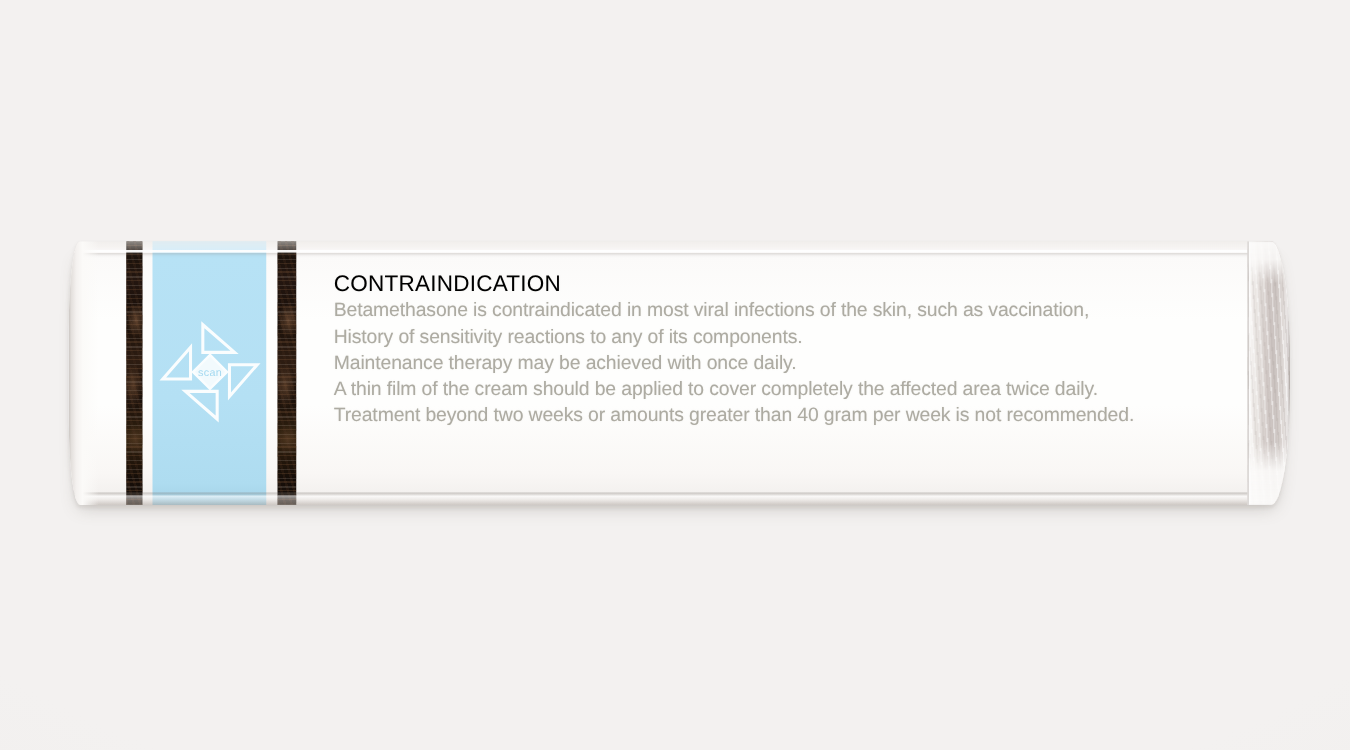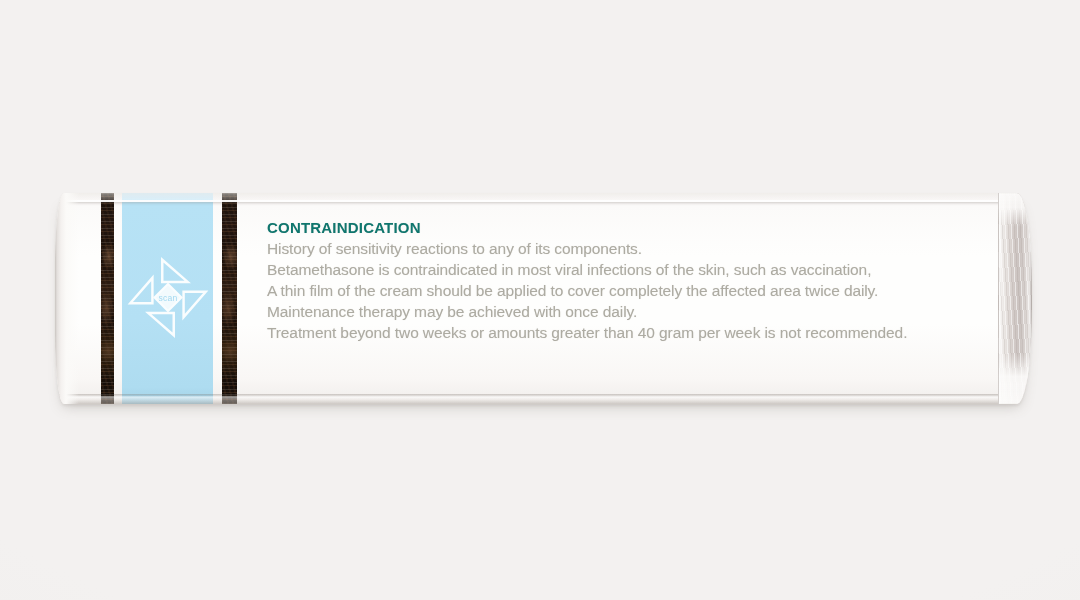--- a/index.html
+++ b/index.html
@@ -39,21 +39,21 @@
   .bar-left{left:46px;width:13px;}
   .bar-right{left:167px;width:15px;}
   .logo{position:absolute;left:72px;top:61px;width:82px;height:87px;z-index:3;}
   .logo text{font-family:"Liberation Sans",sans-serif;font-size:10.5px;letter-spacing:0.3px;}
   .text-block{
     position:absolute;left:212px;top:24px;z-index:4;
     font-size:15.5px;line-height:21px;letter-spacing:-0.1px;
     color:#adaba2;text-shadow:0 0 1px rgba(174,172,162,0.35);
     white-space:nowrap;
   }
-  .text-block .h{font-weight:700;color:#0f766e;font-size:15px;letter-spacing:0.2px;}
+  .text-block .h{font-weight:400;color:#000000;font-size:18px;letter-spacing:0.2px;}
   .top-edge{
     position:absolute;top:0;left:0;right:0;height:7px;z-index:5;
     background:linear-gradient(to bottom, rgba(240,237,234,0.55), rgba(252,251,250,0.25));
     border-bottom:2px solid rgba(255,255,255,0.9);
     box-shadow:0 2px 3px -1px rgba(125,117,110,0.35);
   }
   .bottom-edge{
     position:absolute;left:0;right:0;top:201px;bottom:0;z-index:5;
     background:linear-gradient(to bottom,
       rgba(125,118,111,0.38) 0px, rgba(125,118,111,0.18) 1.5px,
@@ -91,24 +91,24 @@
         <path d="M 19,-7 L 46,-7 L 19,24 Z"></path>
         <path d="M 7,19 L 7,46 L -24,19 Z"></path>
         <path d="M -19,7 L -46,7 L -19,-24 Z"></path>
       </g>
       <path d="M 0,-16.5 L 16.5,0 L 0,16.5 L -16.5,0 Z" fill="#f2fafd" stroke="#fafdfe" stroke-width="2.5"></path>
       <text x="0" y="3.8" text-anchor="middle" fill="#a4d9f0">scan</text>
     </svg>
 
     <div class="text-block">
       <div class="h">CONTRAINDICATION</div>
+      <div>Betamethasone is contraindicated in most viral infections of the skin, such as vaccination,</div>
       <div>History of sensitivity reactions to any of its components.</div>
-      <div>Betamethasone is contraindicated in most viral infections of the skin, such as vaccination,</div>
+      <div>Maintenance therapy may be achieved with once daily.</div>
       <div>A thin film of the cream should be applied to cover completely the affected area twice daily.</div>
-      <div>Maintenance therapy may be achieved with once daily.</div>
       <div>Treatment beyond two weeks or amounts greater than 40 gram per week is not recommended.</div>
     </div>
 
     <div class="top-edge"></div>
     <div class="bottom-edge"></div>
     <div class="left-edge"></div>
     <div class="right-cap"></div>
   </div>
 </div>
 

